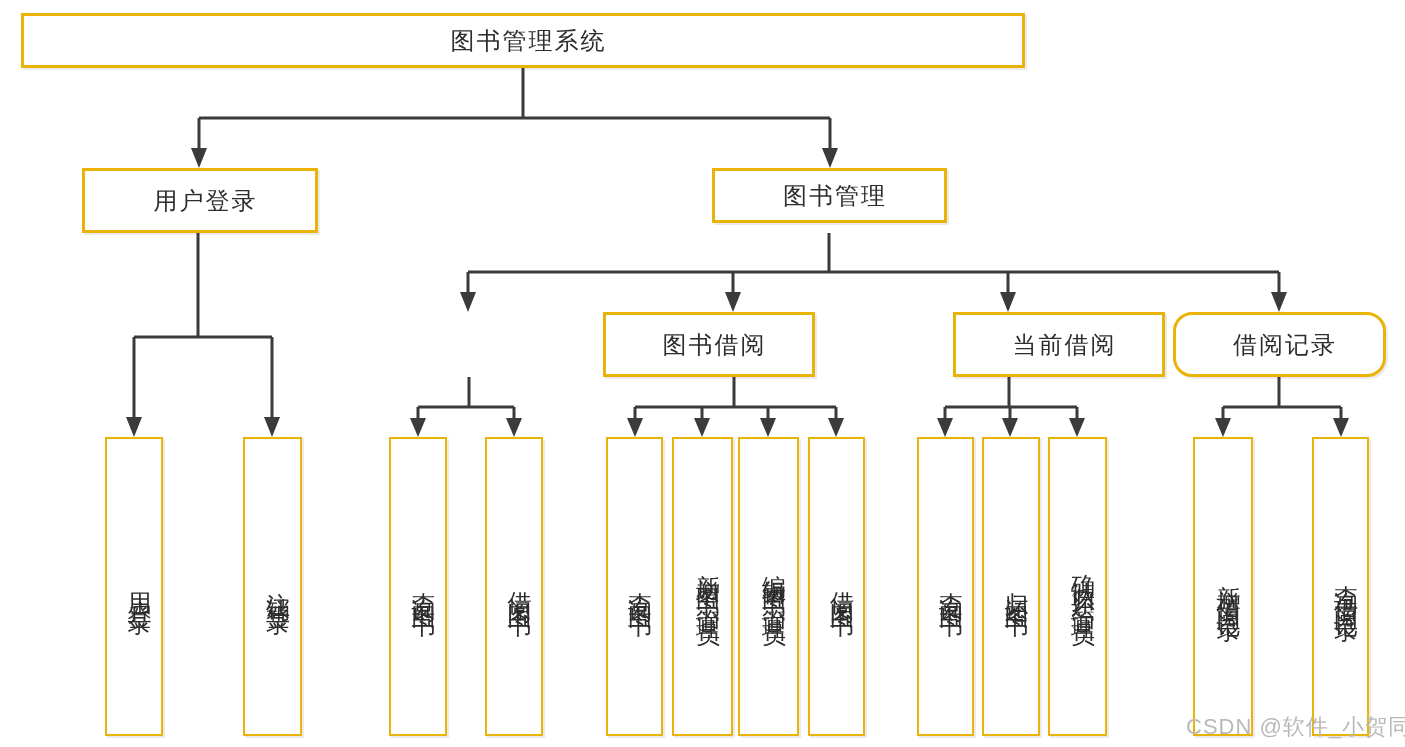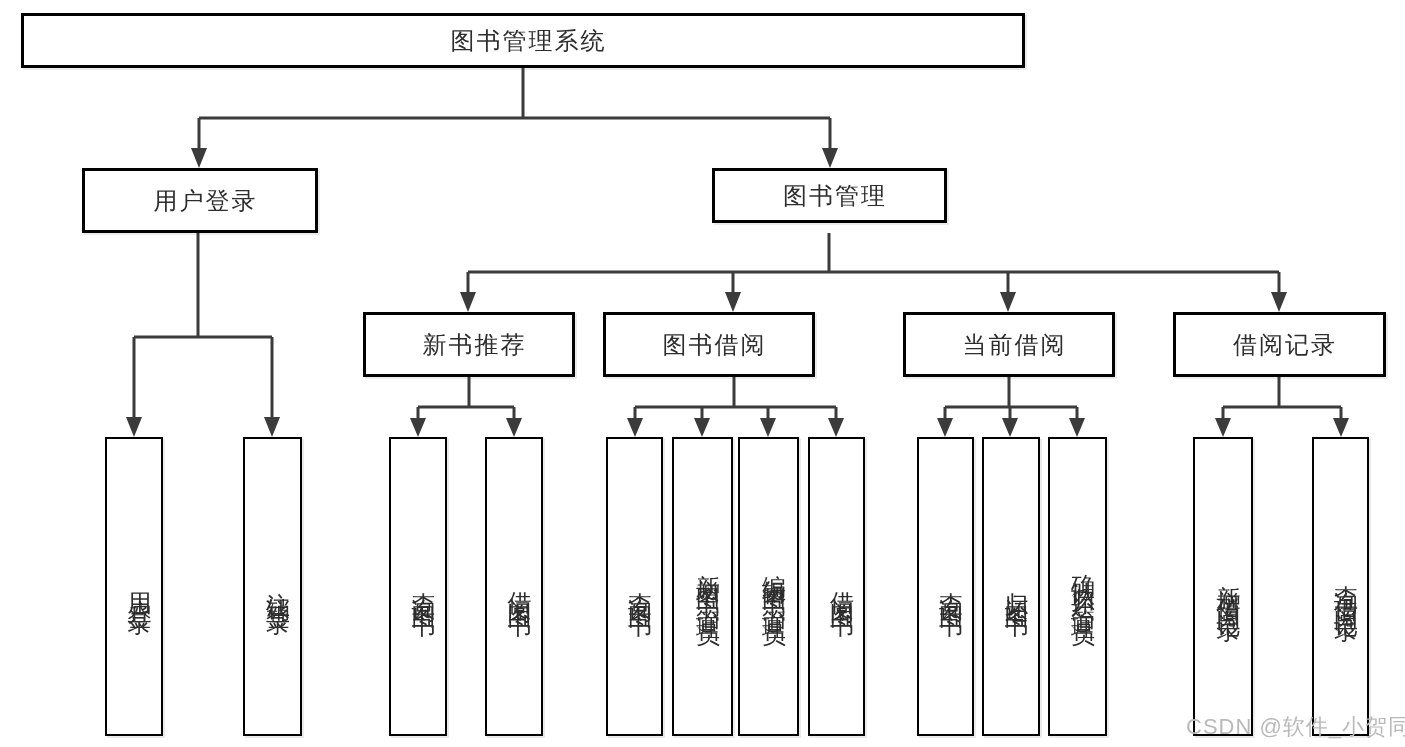--- a/index.html
+++ b/index.html
@@ -8,21 +8,21 @@
     width: 1405px;
     height: 747px;
     background: #ffffff;
     font-family: "Liberation Sans", sans-serif;
     overflow: hidden;
   }
   .box {
     position: absolute;
     box-sizing: border-box;
     background: #ffffff;
-    border: 3px solid #000000;
+    border: 3px solid #eab308;
     box-shadow: 2px 2px 0 rgba(0,0,0,0.08);
     display: flex;
     align-items: center;
     justify-content: center;
     font-size: 24px;
     letter-spacing: 2px;
     color: #2d2d2d;
     z-index: 1;
     padding-left: 11px;
   }
@@ -105,24 +105,23 @@
         <polygon points="1333,418 1349,418 1341,437" stroke="none"></polygon>
       </g>
     </g>
   </svg>
 
   <div class="box" style="left:21px; top:13px; width:1004px; height:55px;">图书管理系统</div>
 
   <div class="box" style="left:82px; top:168px; width:236px; height:65px;">用户登录</div>
   <div class="box" style="left:712px; top:168px; width:235px; height:55px;">图书管理</div>
 
-  <div class="box" style="left:363px; top:312px; width:212px; height:65px;">新书推荐</div>
   <div class="box" style="left:603px; top:312px; width:212px; height:65px;">图书借阅</div>
-  <div class="box" style="left:903px; top:312px; width:212px; height:65px;text-align:right;">当前借阅</div>
-  <div class="box" style="left:1173px; top:312px; width:213px; height:65px;">借阅记录</div>
+  <div class="box" style="left:953px; top:312px; width:212px; height:65px;text-align:right;">当前借阅</div>
+  <div class="box" style="left:1173px; top:312px; width:213px; height:65px;border-radius:19px;">借阅记录</div>
 
   <div class="box leaf" style="left:105px; top:437px; width:58px; height:299px;">用户登录</div>
   <div class="box leaf" style="left:243px; top:437px; width:59px; height:299px;">注销登录</div>
 
   <div class="box leaf" style="left:389px; top:437px; width:58px; height:299px;">查询图书</div>
   <div class="box leaf" style="left:485px; top:437px; width:58px; height:299px;">借阅图书</div>
 
   <div class="box leaf" style="left:606px; top:437px; width:57px; height:299px;">查询图书</div>
   <div class="box leaf" style="left:672px; top:437px; width:61px; height:299px;">新增图书（管理员）</div>
   <div class="box leaf" style="left:738px; top:437px; width:61px; height:299px;">编辑图书（管理员）</div>

